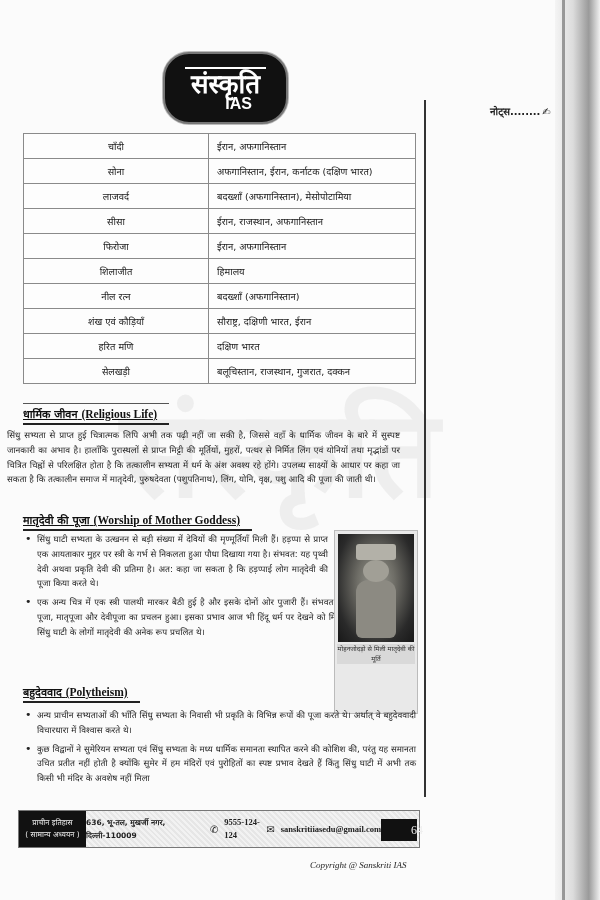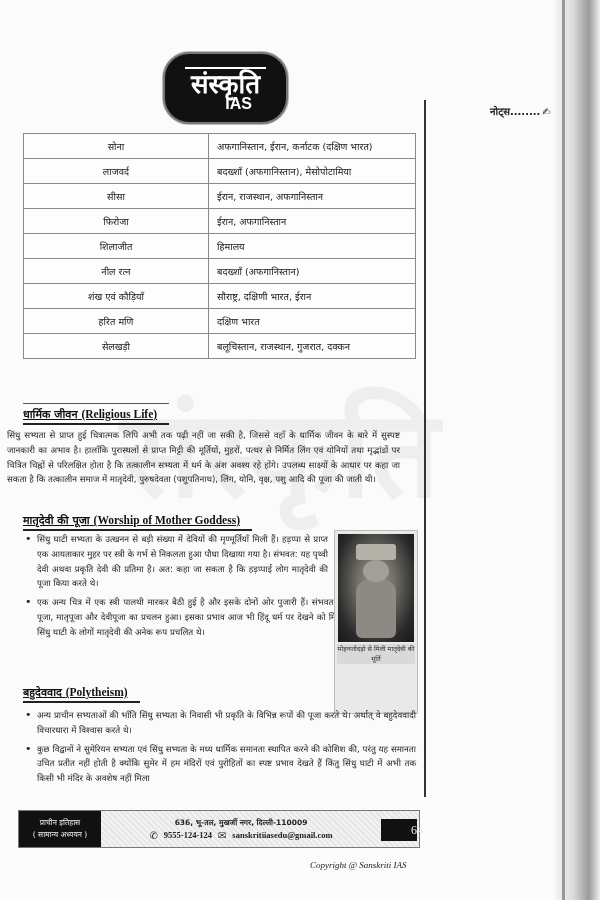--- a/index.html
+++ b/index.html
@@ -73,24 +73,24 @@
   .fig-caption {
     position: absolute; left: 2px; top: 113px; width: 78px; font-family: "DejaVu Sans", sans-serif; font-size: 6.5px;
     line-height: 10px; text-align: center; color: #333; background: #d9d9d9;
   }
 
   .footer {
     position: absolute; left: 18px; top: 810px; width: 402px; height: 38px; display: flex; border: 1px solid #777;
     background: repeating-linear-gradient(45deg, #e6e6e6 0 2px, #f2f2f2 2px 4px);
   }
   .footer-left {
-    width: 82px; background: #111; color: #eee; font-family: "DejaVu Sans", sans-serif; font-size: 7.5px;
+    width: 67px; background: #111; color: #eee; font-family: "DejaVu Sans", sans-serif; font-size: 7.5px;
     display: flex; flex-direction: column; align-items: center; justify-content: center; line-height: 12px;
   }
-  .footer-mid { flex: 1; display: flex; flex-direction: column; align-items: center; justify-content: center; font-family: "DejaVu Sans", sans-serif; font-size: 7.5px; font-weight: bold; color: #222; line-height: 13px; }
+  .footer-mid { flex: 1; display: flex; flex-direction: row; align-items: center; justify-content: center; font-family: "DejaVu Sans", sans-serif; font-size: 7.5px; font-weight: bold; color: #222; line-height: 13px; }
   .footer-contact { display: flex; align-items: center; gap: 6px; font-family: "Liberation Serif", serif; font-size: 8.5px; }
   .footer-contact .ico { font-family: "DejaVu Sans", sans-serif; font-size: 10px; font-weight: normal; }
   .page-num {
     width: 22px; height: 22px; margin: 8px 2px 0 0; background: #111; color: #eee; font-family: "Liberation Serif", serif;
     font-size: 12px; display: flex; align-items: center; justify-content: center; padding-left: 36px;
   }
   .copyright {
     position: absolute; left: 310px; top: 860px; font-family: "Liberation Serif", serif; font-style: italic;
     font-size: 9px; color: #222;
   }
@@ -108,20 +108,24 @@
 </div>
 
 <div class="content-rule"></div>
 
 <div class="notes-label">
   <span>नोट्स........</span><span class="pen">✍</span>
 </div>
 
 <table class="minerals">
   <tbody>
+    <tr>
+        <td class="item">चाँदी</td>
+        <td>ईरान, अफगानिस्तान</td>
+      </tr>
     <tr>
         <td class="item">सोना</td>
         <td>अफगानिस्तान, ईरान, कर्नाटक (दक्षिण भारत)</td>
       </tr>
     <tr>
         <td class="item">लाजवर्द</td>
         <td>बदख्शाँ (अफगानिस्तान), मेसोपोटामिया</td>
       </tr>
     <tr>
         <td class="item">सीसा</td>

